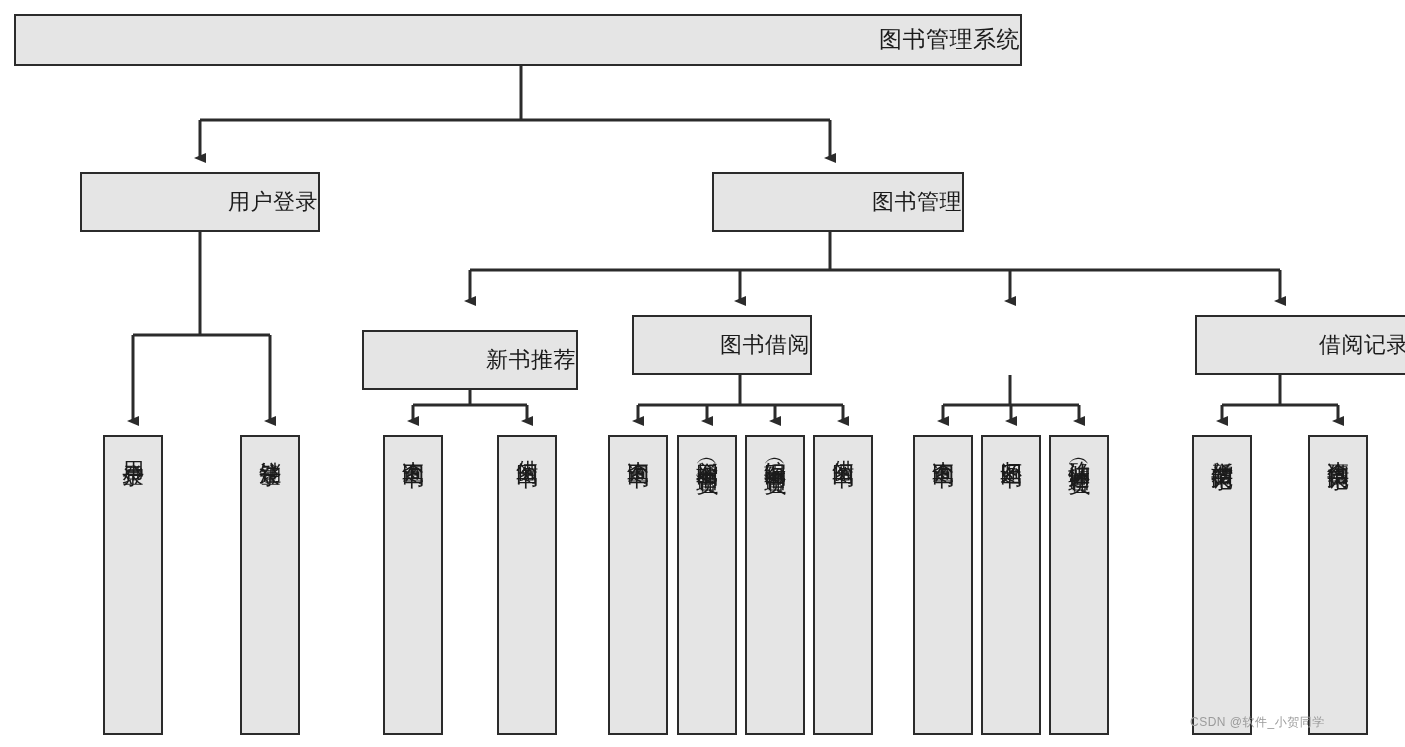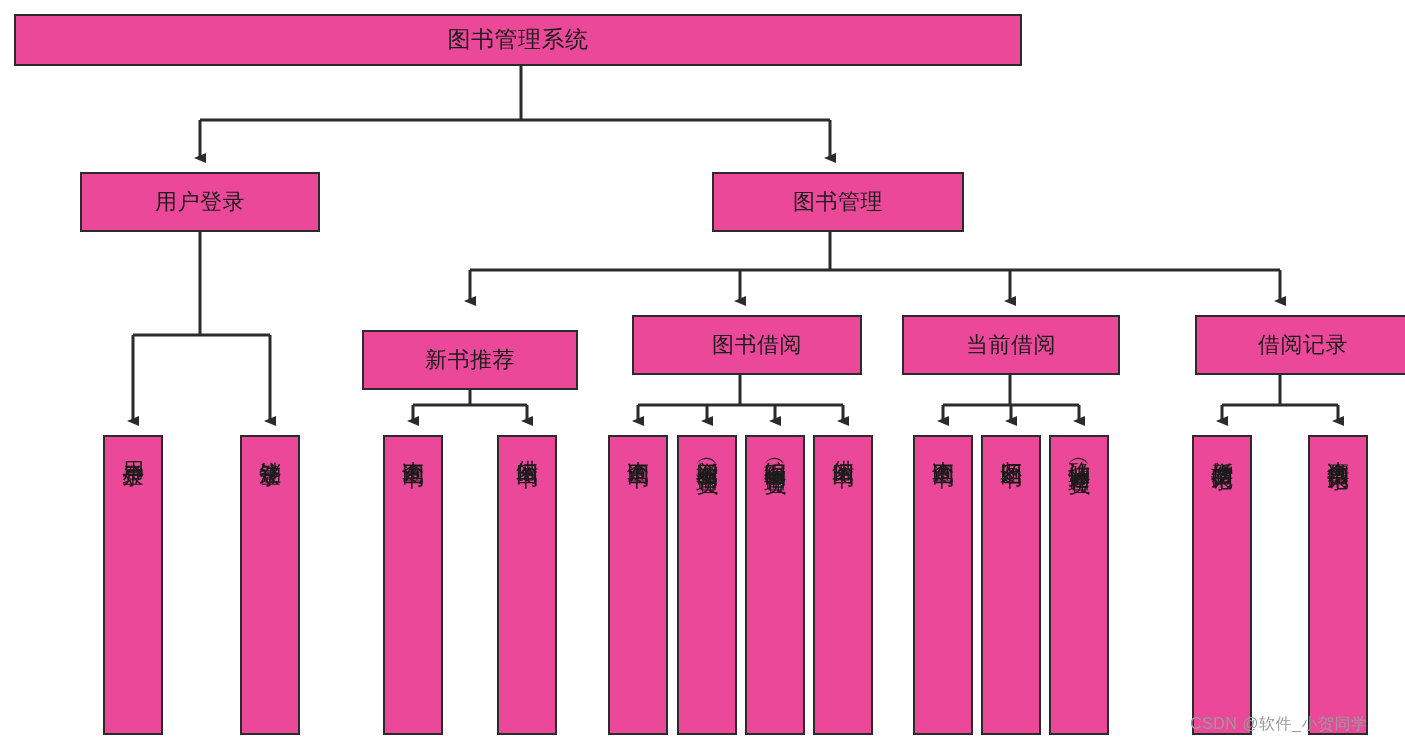--- a/index.html
+++ b/index.html
@@ -23,25 +23,25 @@
     position: absolute;
     left: 0;
     top: 0;
     width: 1405px;
     height: 747px;
     pointer-events: none;
   }
   .node {
     position: absolute;
     box-sizing: border-box;
-    background: #ec4899;
+    background: #e5e5e5;
     border: 2px solid #2b2b2b;
     display: flex;
     align-items: center;
-    justify-content: center;
+    justify-content: flex-end;
     text-align: center;
   }
   .node .label {
     display: block;
     line-height: 1.18;
     letter-spacing: 0.5px;
     color: #1b1b1b;
     white-space: pre-line;
   }
   
@@ -61,21 +61,21 @@
     text-orientation: upright;
     font-size: 22px;
     line-height: 1.02;
     letter-spacing: 2px;
     margin: 0 auto;
   }
   .watermark {
     position: absolute;
     left: 1190px;
     top: 714px;
-    font-size: 16px;
+    font-size: 12px;
     color: #9b9b9b;
     letter-spacing: 0.5px;
     white-space: nowrap;
   }
 </style>
 </head>
 <body>
 
 <div id="canvas">
 
@@ -136,25 +136,22 @@
   <div class="node h" style="left:80px; top:172px; width:240px; height:60px;">
     <span class="label">用户登录</span>
   </div>
   <div class="node h" style="left:712px; top:172px; width:252px; height:60px;">
     <span class="label">图书管理</span>
   </div>
 
   <div class="node h" style="left:362px; top:330px; width:216px; height:60px;">
     <span class="label">新书推荐</span>
   </div>
-  <div class="node h" style="left:632px; top:315px; width:230px; height:60px;padding-left:20px;">
+  <div class="node h" style="left:632px; top:315px; width:180px; height:60px;padding-left:20px;">
     <span class="label">图书借阅</span>
-  </div>
-  <div class="node h" style="left:902px; top:315px; width:218px; height:60px;">
-    <span class="label">当前借阅</span>
   </div>
   <div class="node h" style="left:1172px; top:315px; width:216px; height:60px;margin-left:23px;">
     <span class="label">借阅记录</span>
   </div>
 
   <div class="node v" style="left:103px; top:435px; width:60px; height:300px;">
     <span class="label">用户登录</span>
   </div>
   <div class="node v" style="left:240px; top:435px; width:60px; height:300px;">
     <span class="label">注销登录</span>

